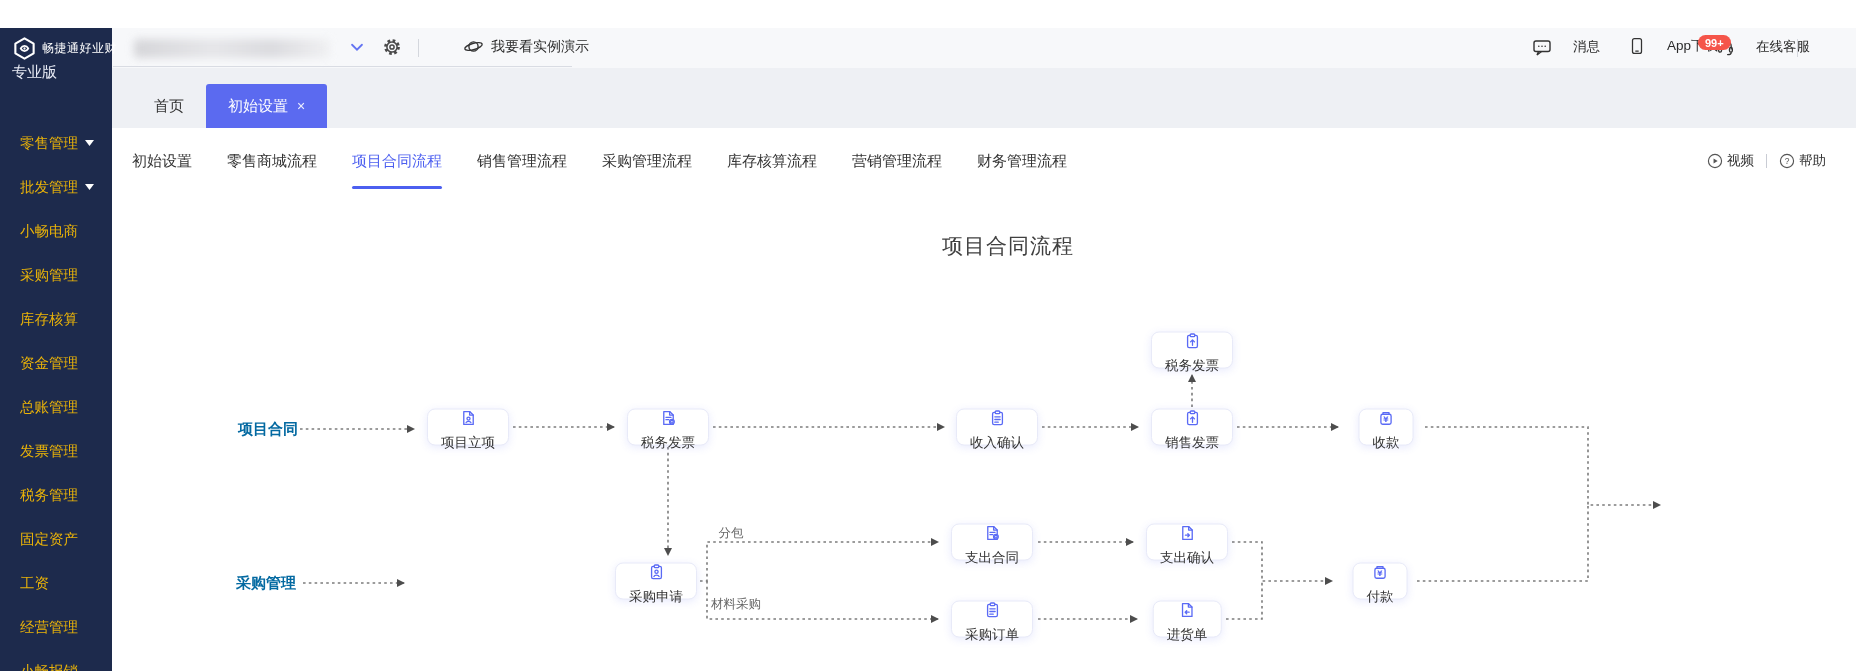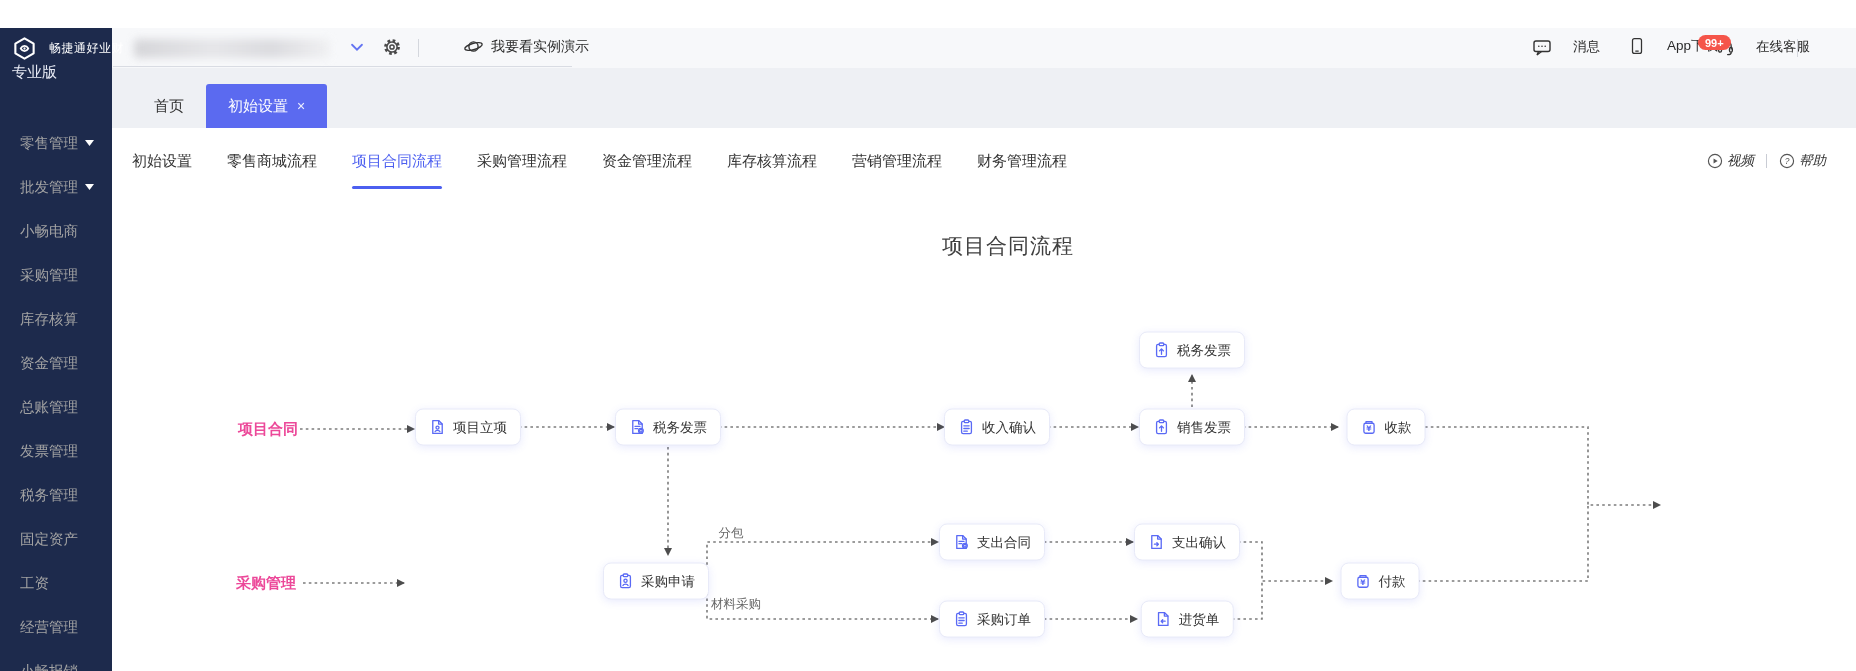--- a/index.html
+++ b/index.html
@@ -6,25 +6,25 @@
   html,body { background:#fff; }
   body { font-family:"Liberation Sans","DejaVu Sans",sans-serif; color:#333; }
   #app { position:relative; width:1856px; height:671px; overflow:hidden; background:#fff; }
 
   
   .top-strip { position:absolute; left:0; top:0; width:1856px; height:28px; background:#fff; }
 
   
   .sidebar { position:absolute; left:0; top:28px; width:112px; height:643px; background:#1d2a4c; z-index:5; }
   .brand { padding:8px 0 0 12px; color:#fff; position:relative; height:50px; }
-  .brand-row { display:flex; align-items:center; gap:12px; }
+  .brand-row { display:flex; align-items:center; gap:5px; }
   .brand-name { font-size:12px; white-space:nowrap; letter-spacing:.5px; }
   .brand-edition { font-size:15px; margin-top:2px; color:#e8ebf5; }
   .side-menu { list-style:none; padding-top:43px; }
-  .side-item { height:44px; display:flex; align-items:center; padding-left:20px; color:#a3a3a3;
+  .side-item { height:44px; display:flex; align-items:center; padding-left:20px; color:#eab308;
                font-size:14.5px; cursor:pointer; white-space:nowrap; }
   .side-caret { margin-left:7px; display:inline-flex; }
 
   
   .topbar { position:absolute; left:112px; top:28px; width:1744px; height:40px; background:#f7f8fa; }
   .topbar-underline { position:absolute; left:1px; top:38px; width:459px; height:1px; background:#d9dce3; }
   .redacted { position:absolute; left:22px; top:11px; width:196px; height:19px; border-radius:4px;
               background:linear-gradient(90deg,#cfcfd3 0%,#e3e3e6 40%,#d6d6da 70%,#efeff1 100%);
               filter:blur(4px); opacity:.85; }
   .tb-icon { position:absolute; display:flex; align-items:center; justify-content:center; cursor:pointer; }
@@ -46,35 +46,35 @@
 
   
   .main { position:absolute; left:112px; top:128px; width:1744px; height:543px; background:#fff; }
   .nav-row { position:relative; height:66px; display:flex; align-items:center; padding-left:20px; }
   .nav-tabs { display:flex; gap:35px; list-style:none; }
   .nav-tab { position:relative; font-size:15px; color:#333; cursor:pointer; padding:24px 0; white-space:nowrap; }
   .nav-tab.active { color:#4c5ff0; }
   .nav-tab.active::after { content:""; position:absolute; left:0; right:0; bottom:6px; height:3px;
                            background:#4c5ff0; border-radius:2px; }
   .nav-right { position:absolute; right:30px; top:0; height:66px; display:flex; align-items:center;
-               gap:6px; font-size:13.5px; color:#333;font-style:italic; }
+               gap:6px; font-size:13.5px; color:#333; }
   .nav-right .vdiv { width:1px; height:14px; background:#c9ccd4; margin:0 6px; }
   .nav-right-item { display:flex; align-items:center; gap:4px; cursor:pointer; }
 
   
   #diagram { position:absolute; left:0; top:0; width:1856px; height:671px; pointer-events:none; }
   #diagram * { pointer-events:auto; }
   .diagram-title { position:absolute; transform:translate(-50%,-50%); font-size:21px; color:#404040;
                    letter-spacing:1px; white-space:nowrap; }
   .flow-node { position:absolute; transform:translate(-50%,-50%); display:inline-flex; align-items:center;
                gap:7px; height:37px; padding:0 13px; background:#fff; border:1px solid #e8eaf8;
                border-radius:8px; box-shadow:0 2px 8px rgba(93,107,240,.14); font-size:13.5px;
-               color:#333; white-space:nowrap; z-index:3; cursor:pointer; }
+               color:#333; white-space:nowrap; z-index:3; cursor:pointer;flex-direction:column; }
   .row-label { position:absolute; transform:translate(-50%,-50%); font-size:15px; font-weight:bold;
-               color:#ec4899; white-space:nowrap; z-index:2; }
+               color:#0369a1; white-space:nowrap; z-index:2; }
   .branch-label { position:absolute; transform:translate(-50%,-50%); font-size:12.5px; color:#666;
                   white-space:nowrap; z-index:2; }
   #edges { position:absolute; left:0; top:0; z-index:2; }
 </style>
 </head>
 <body>
 
 <div id="app">
 
   <div class="top-strip"></div>
@@ -225,22 +225,22 @@
         </div>
       </div>
   </div>
 
   <main class="main">
     <div class="nav-row">
       <ul class="nav-tabs" id="nav-tabs">
           <li class="nav-tab">初始设置</li>
           <li class="nav-tab">零售商城流程</li>
           <li class="nav-tab active">项目合同流程</li>
+          <li class="nav-tab">销售管理流程</li>
           <li class="nav-tab">采购管理流程</li>
-          <li class="nav-tab">资金管理流程</li>
           <li class="nav-tab">库存核算流程</li>
           <li class="nav-tab">营销管理流程</li>
           <li class="nav-tab">财务管理流程</li>
         </ul>
       <div class="nav-right">
         <span class="nav-right-item">
           <span style="display:inline-flex;">
             <svg width="16" height="16" viewBox="0 0 18 18" fill="none" stroke="#555" stroke-width="1.3">
               <circle cx="9" cy="9" r="7.4"></circle>
               <path d="M7.4 6.3 L12 9 L7.4 11.7 Z" fill="#555" stroke="none"></path>

